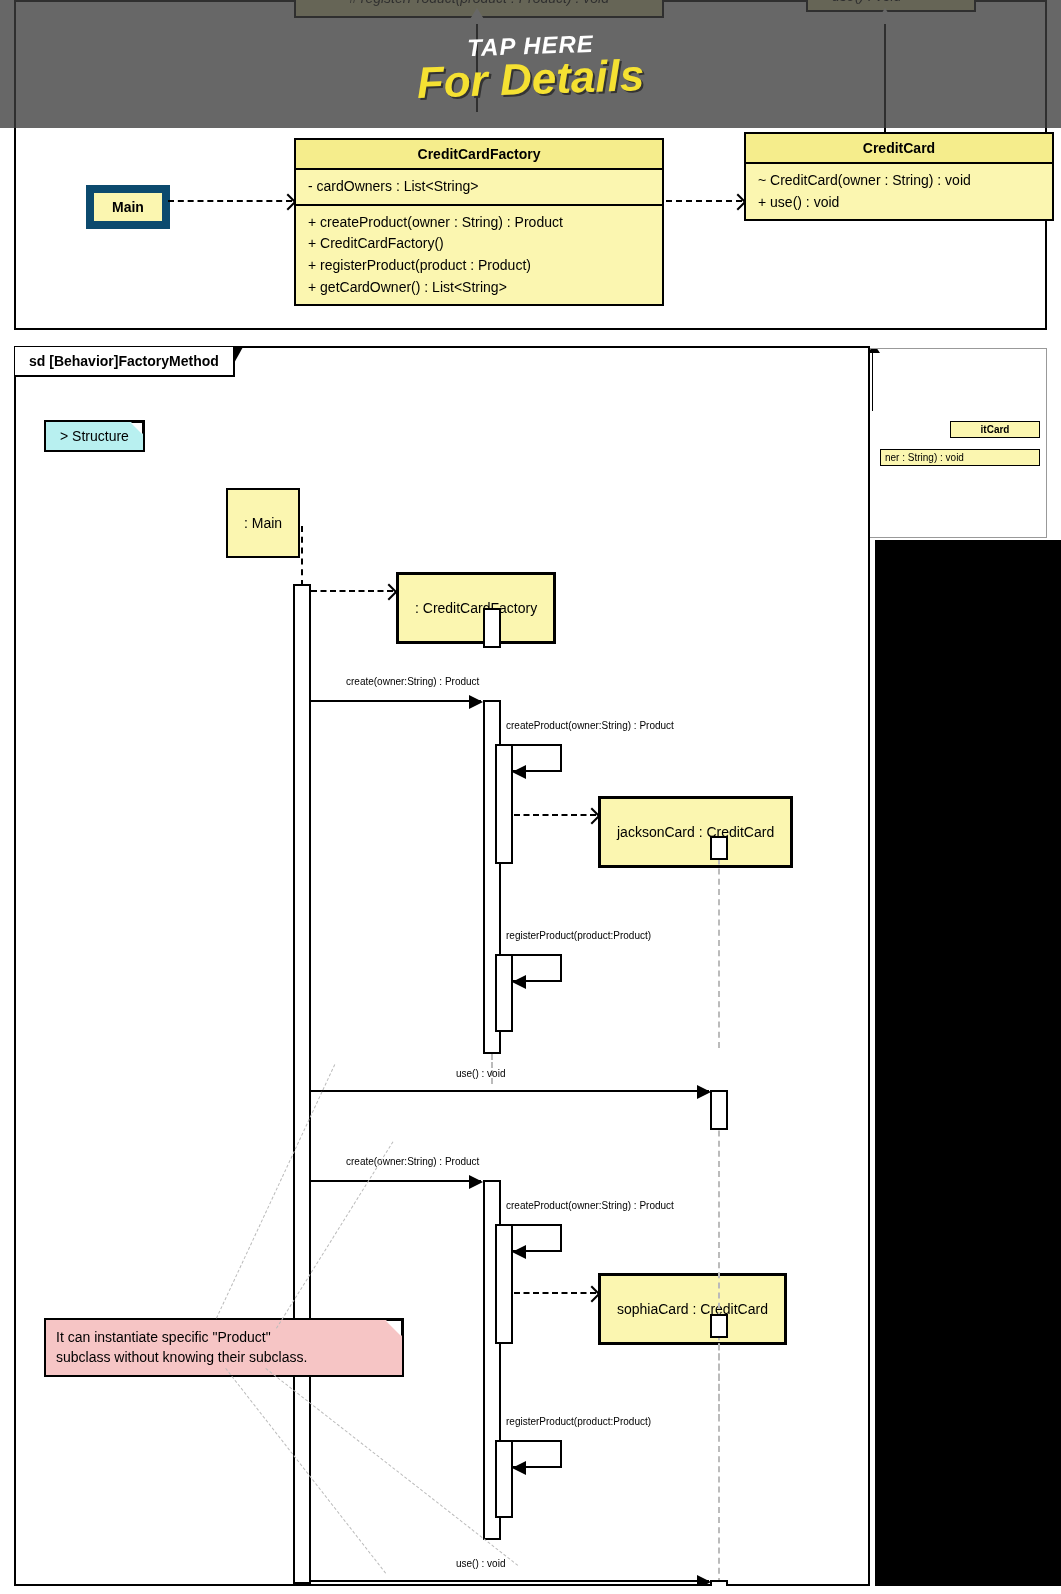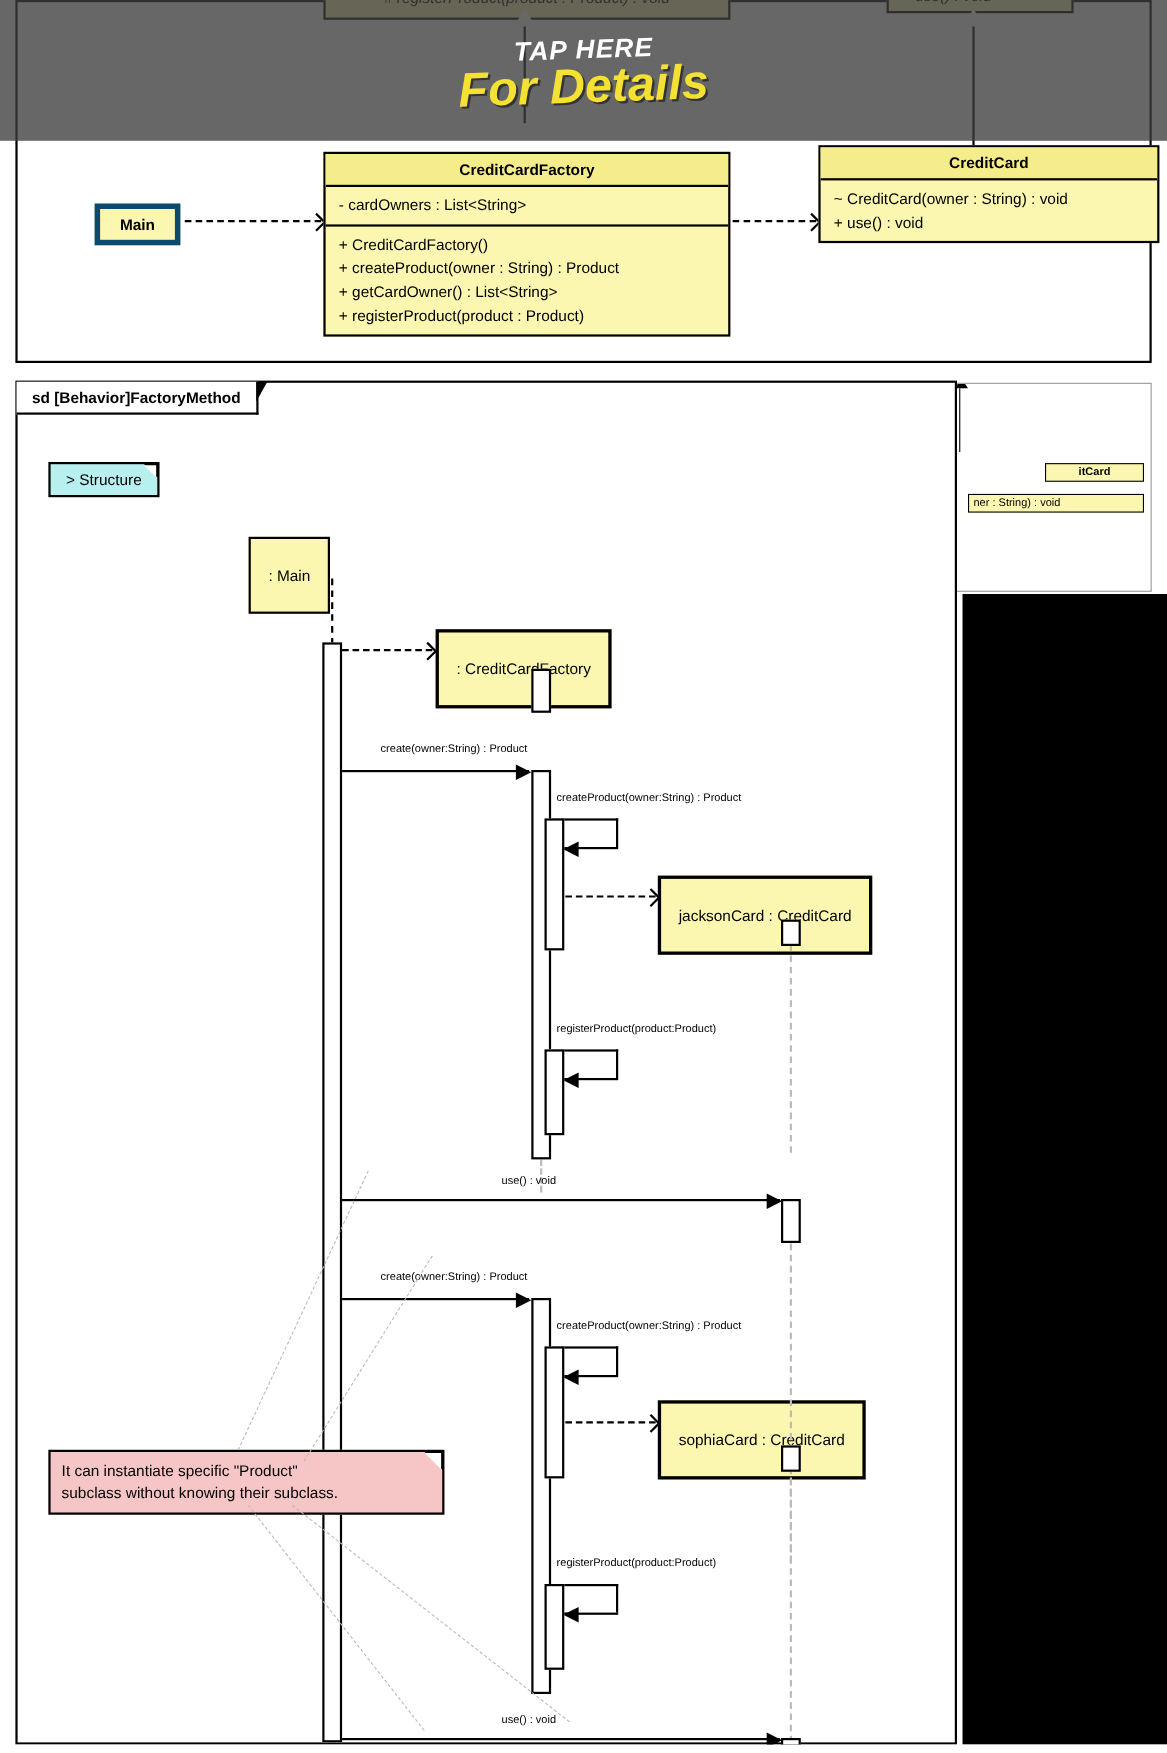--- a/index.html
+++ b/index.html
@@ -64,21 +64,21 @@
     border-bottom: 2px solid #000;
     padding: 6px 12px;
     line-height: 1.55;
     white-space: nowrap;
   }
   .uml-class .sect:last-child { border-bottom: none; }
 
   .mainbox {
     position: absolute;
     left: 70px; top: 183px;
-    border: 5px solid #0c4a6e;
+    border: 8px solid #0c4a6e;
     background: #fbf6b0;
     font-weight: bold;
     padding: 6px 18px;
   }
 
   .top-abstract {
     left: 278px; top: -22px;
     width: 370px;
   }
   .top-abstract .sect { font-style: italic; text-align: center; }
@@ -312,24 +312,24 @@
     <span>Main</span>
   </div>
 
   <div class="dashed-h arrow-open-right" style="left:152px; top:198px; width:124px;"></div>
   <div class="dashed-h arrow-open-right" style="left:650px; top:198px; width:76px;"></div>
 
   <div class="uml-class ccfactory">
     <div class="hdr">CreditCardFactory</div>
     <div class="sect">- cardOwners : List&lt;String&gt;</div>
     <div class="sect">
+      <div>+ createProduct(owner : String) : Product</div>
       <div>+ CreditCardFactory()</div>
-      <div>+ createProduct(owner : String) : Product</div>
+      <div>+ registerProduct(product : Product)</div>
       <div>+ getCardOwner() : List&lt;String&gt;</div>
-      <div>+ registerProduct(product : Product)</div>
     </div>
   </div>
 
   <div class="uml-class creditcard">
     <div class="hdr">CreditCard</div>
     <div class="sect">
       <div>~ CreditCard(owner : String) : void</div>
       <div>+ use() : void</div>
     </div>
   </div>

